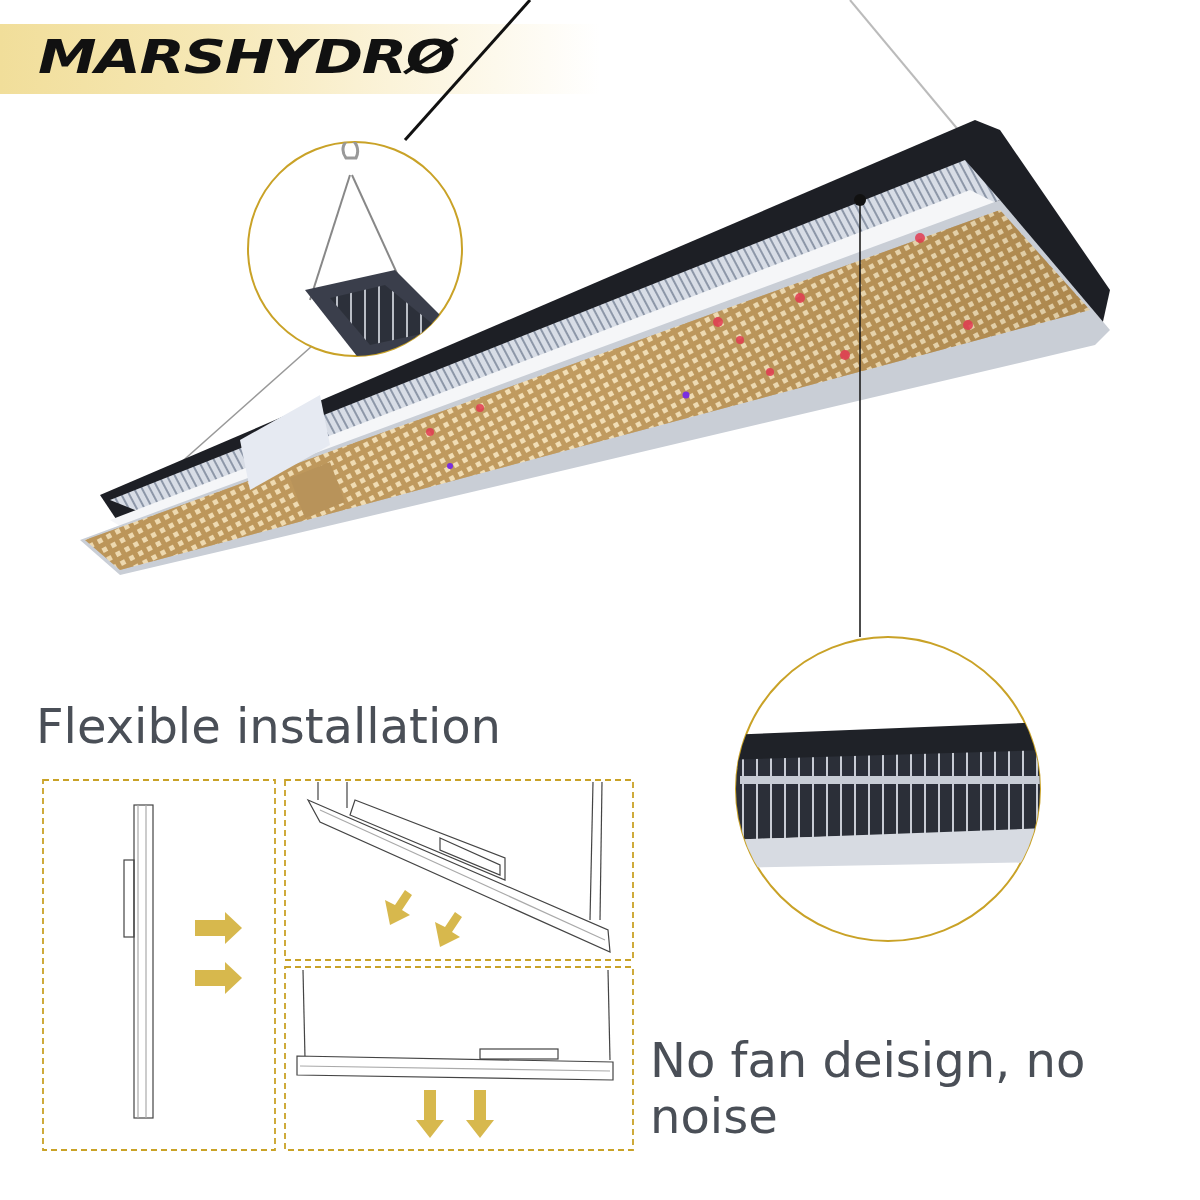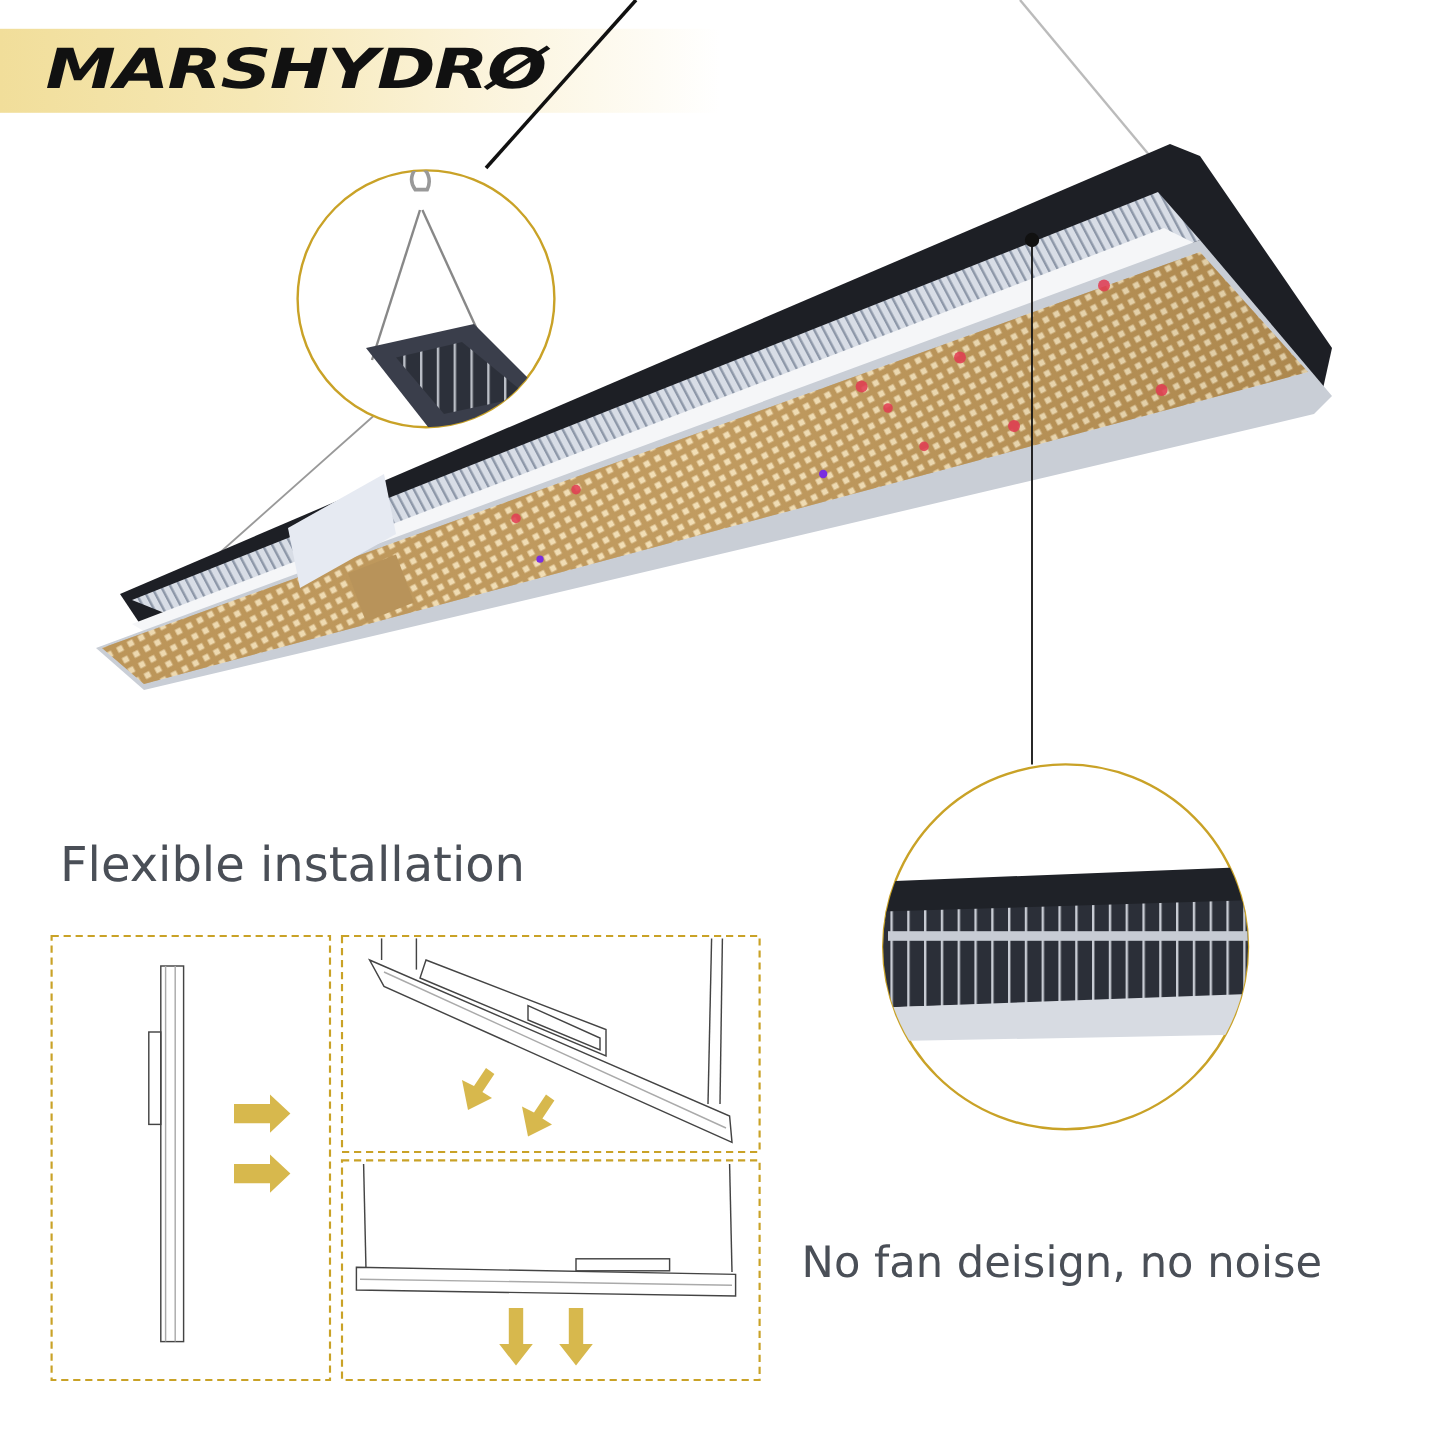--- a/index.html
+++ b/index.html
@@ -3,22 +3,22 @@
 <meta charset="utf-8">
 <style>
   html, body { margin:0; padding:0; background:#ffffff; }
   body { width:1200px; height:1200px; position:relative; overflow:hidden; font-family:"DejaVu Sans", "Liberation Sans", sans-serif; }
   .abs { position:absolute; }
   .logo-band { left:0; top:24px; width:600px; height:70px;
     background:linear-gradient(90deg, #f1de9a 0%, #f6e8b6 35%, #fbf3d9 65%, rgba(255,255,255,0) 100%); }
   .logo-text { left:38px; top:30px; font-family:"DejaVu Sans", sans-serif; font-weight:bold; font-size:46px;
     letter-spacing:-1px; color:#111; transform:scaleX(1.28); transform-origin:left center; font-style:italic; }
   .heading { font-family:"DejaVu Sans", sans-serif; color:#4a4f57; }
-  .h-flex { left:50px; top:698px; font-size:40px; }
-  .h-nofan { left:668px; top:1032px; font-size:36px; }
+  .h-flex { left:36px; top:698px; font-size:48px; }
+  .h-nofan { left:650px; top:1032px; font-size:48px; }
   svg { position:absolute; left:0; top:0; }
 </style>
 </head>
 <body>
 
 <div class="abs logo-band"></div>
 <div class="abs logo-text">MARSHYDRØ</div>
 
 <svg width="1200" height="1200" viewBox="0 0 1200 1200">
   <defs>

